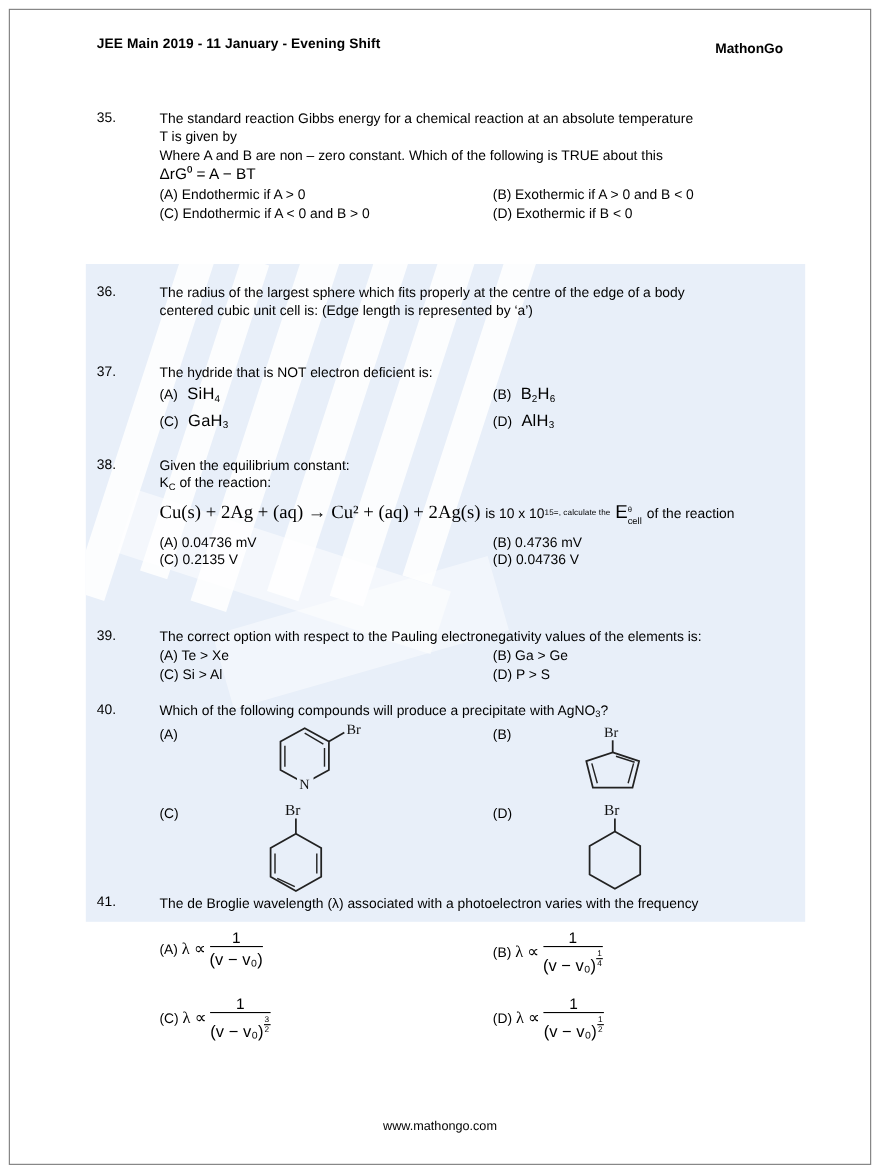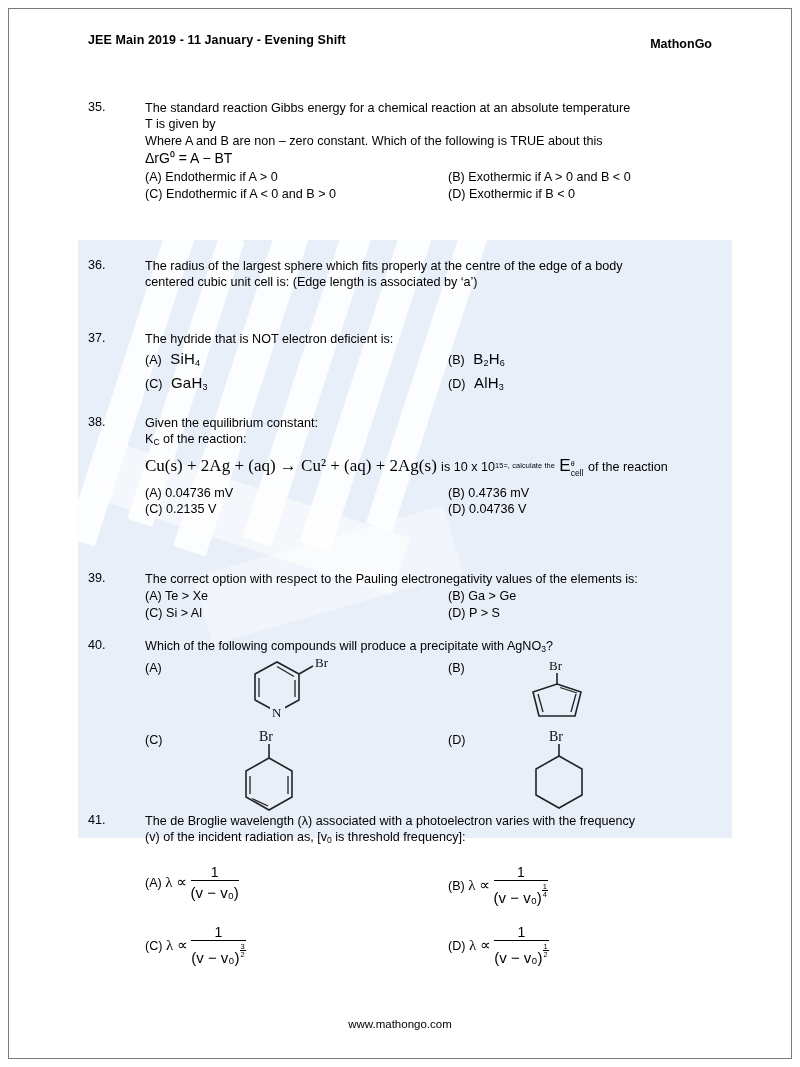--- a/index.html
+++ b/index.html
@@ -109,21 +109,21 @@
             <span class="opt-d">(D) Exothermic if B &lt; 0</span>
           </div>
         </div>
       </div>
     </div>
 
     <div class="q" style="top:258px;">
       <div class="qnum">36.</div>
       <div class="qbody">
         <div>The radius of the largest sphere which fits properly at the centre of the edge of a body</div>
-        <div>centered cubic unit cell is: (Edge length is associated by ‘a’)</div>
+        <div>centered cubic unit cell is: (Edge length is represented by ‘a’)</div>
       </div>
     </div>
 
     <div class="q" style="top:331px;">
       <div class="qnum">37.</div>
       <div class="qbody">
         <div>The hydride that is NOT electron deficient is:</div>
         <div class="opts" style="margin-top:4px;">
           <div class="optrow" style="height:24px;">
             <span class="opt-a">
@@ -246,21 +246,20 @@
             </svg>
           </div>
         </div>
       </div>
     </div>
 
     <div class="q" style="top:813px;">
       <div class="qnum">41.</div>
       <div class="qbody">
         <div>The de Broglie wavelength (λ) associated with a photoelectron varies with the frequency</div>
-        <div><span>(v) of the incident radiation as, [v</span><sub>0</sub><span> is threshold frequency]:</span></div>
 
         <div style="position:relative;height:52px;margin-top:6px;">
           <span style="position:absolute;left:0;top:10px;">
             <span>(A)</span>
             <span class="prop">λ ∝</span>
             <span class="pfrac">
               <span class="pn">1</span>
               <span class="pd"><span>(v − v₀)</span></span>
             </span>
           </span>

